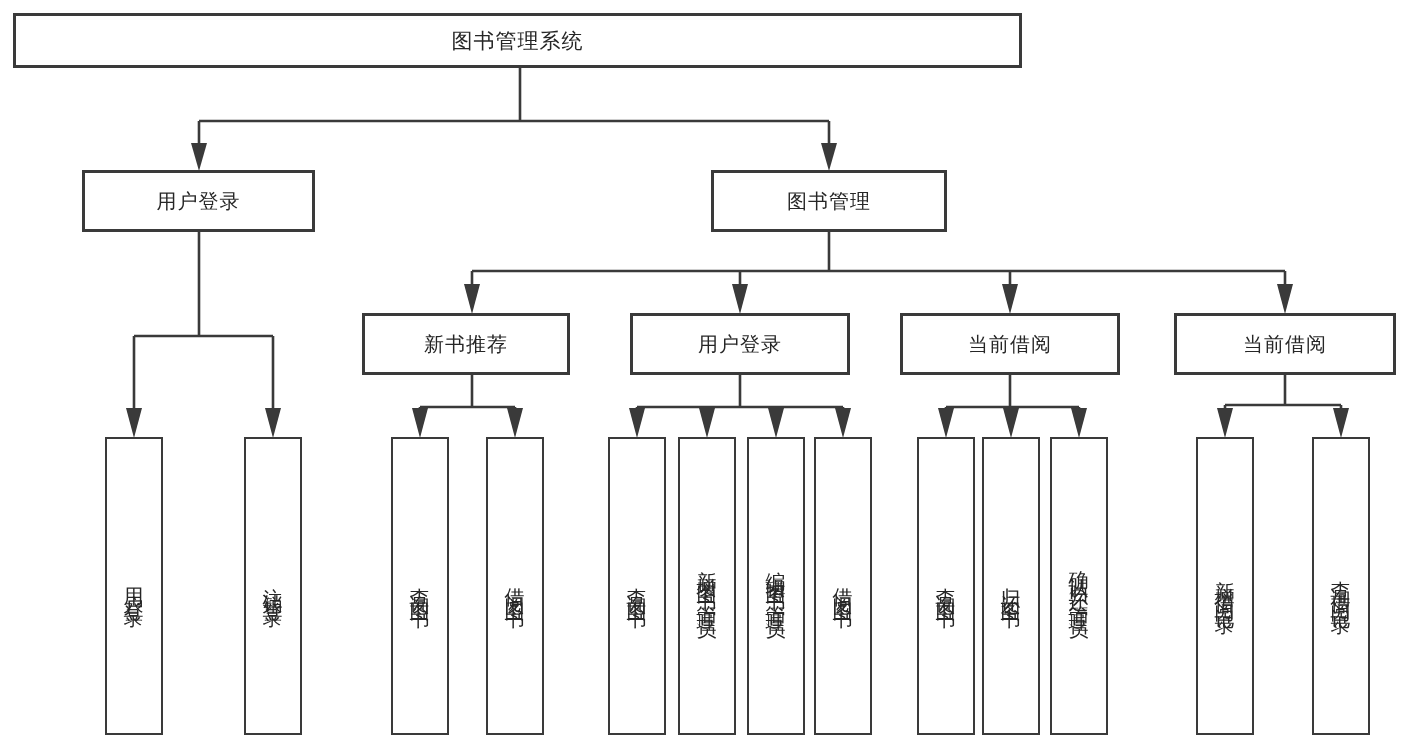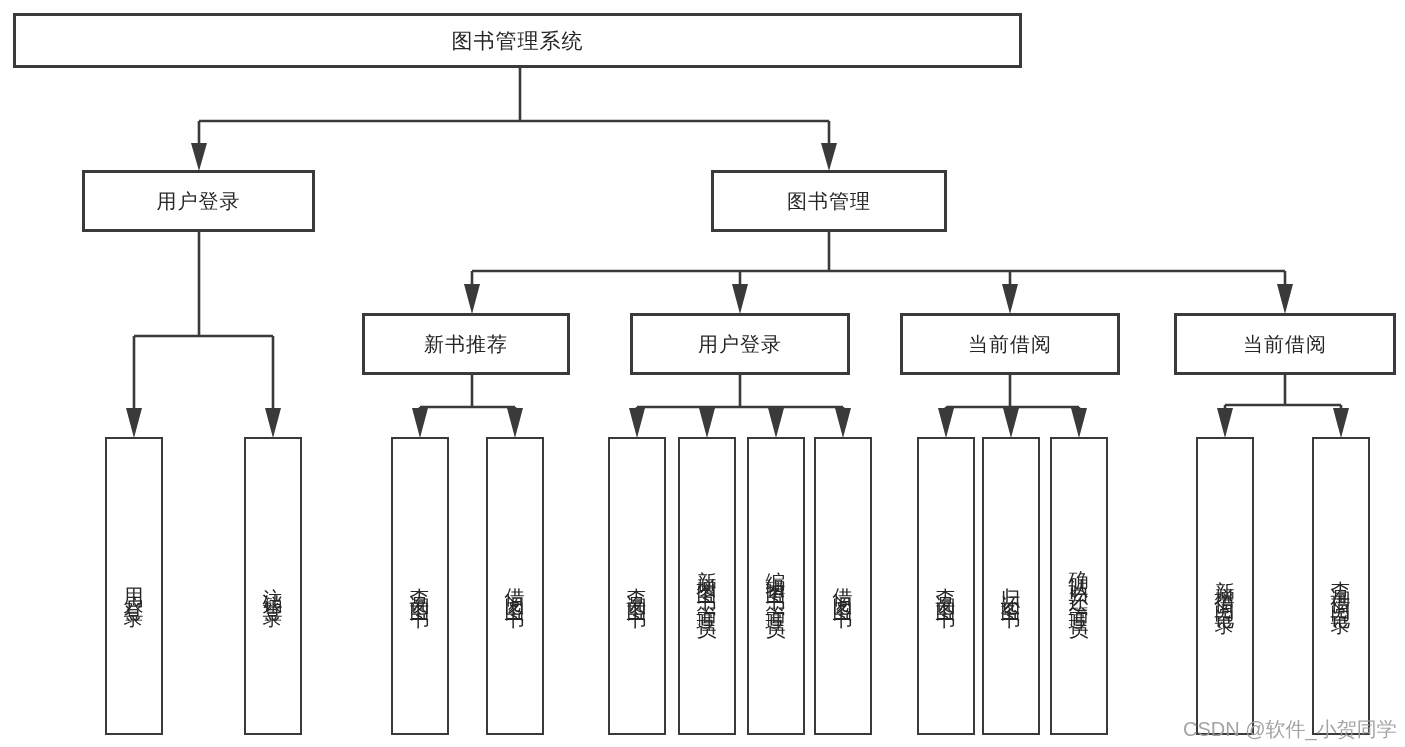--- a/index.html
+++ b/index.html
@@ -157,15 +157,14 @@
     <span class="vtext">确认归还（管理员）</span>
   </div>
 
   <div class="vbox" style="left:1196px;top:437px;width:58px;height:298px;">
     <span class="vtext">新增借阅记录</span>
   </div>
   <div class="vbox" style="left:1312px;top:437px;width:58px;height:298px;">
     <span class="vtext">查询借阅记录</span>
   </div>
 
-  <div class="watermark">CSDN @软件_小贺同学</div>
 
 </div>
 
 </body></html>

